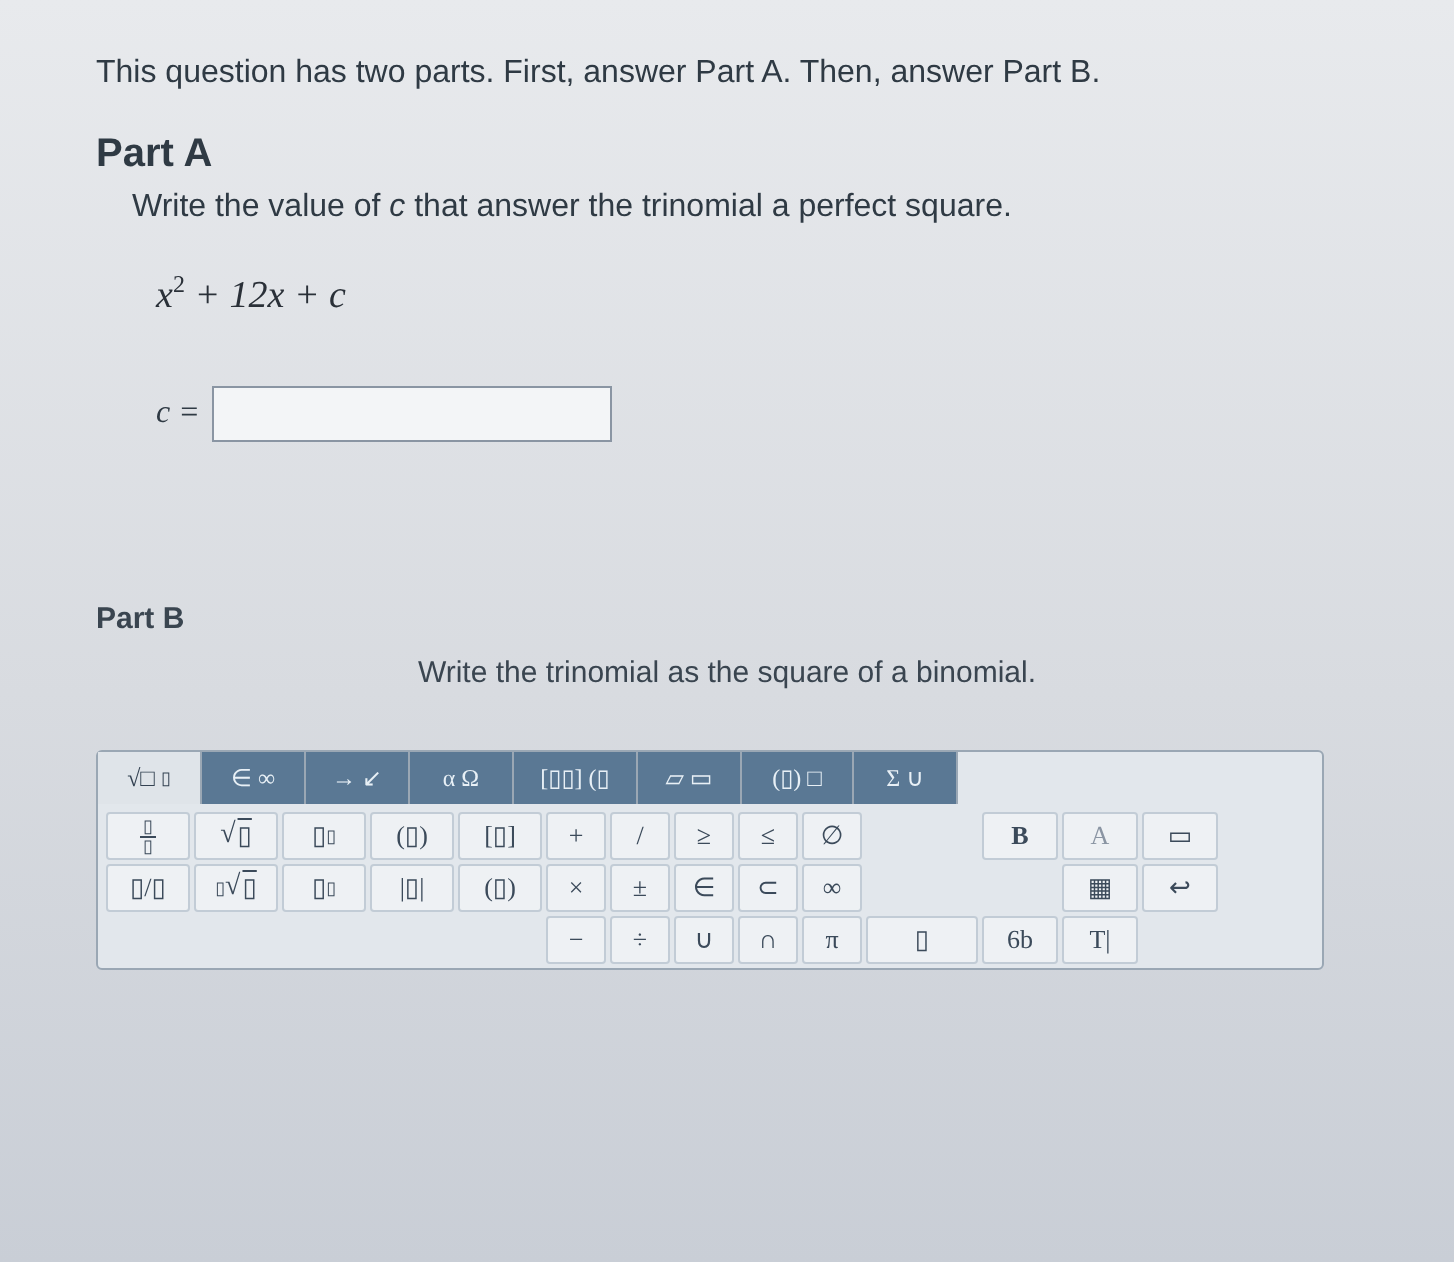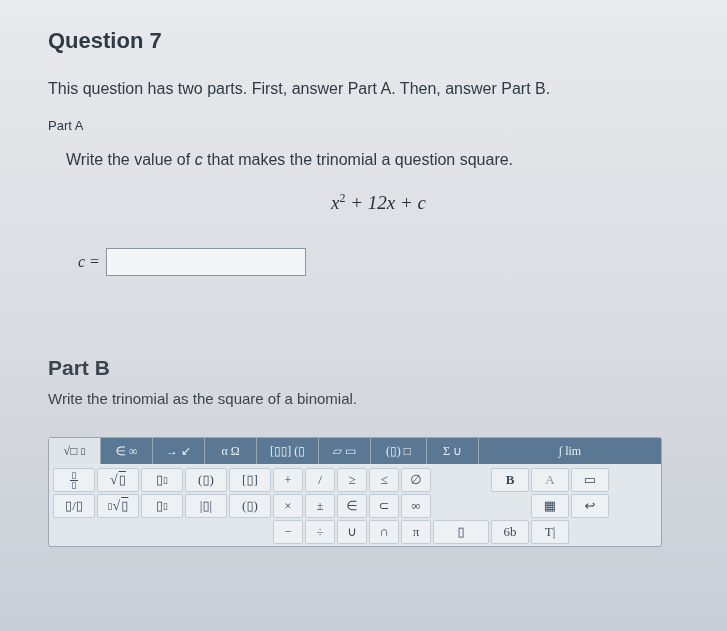--- a/index.html
+++ b/index.html
@@ -23,42 +23,41 @@
   font-weight: bold;
   color: #2f3a44;
   margin-bottom: 26px;
 }
 .intro {
   font-size: 16px;
   color: #2f3a44;
   margin-bottom: 20px;
 }
 .part-label {
-  font-size: 13px;
-  font-weight: normal;
-  color: #2f3a44;
-  margin-bottom: 18px;
+  font-size: 20px;
+  font-weight: bold;
+  color: #2f3a44;
+  margin-bottom: 6px;
 }
 .indent1 {
   padding-left: 18px;
 }
 .prompt {
   font-size: 16px;
   color: #2f3a44;
   margin-bottom: 22px;
 }
 .italic { font-style: italic; }
 .equation {
   font-family: "Times New Roman", serif;
   font-size: 19px;
   font-style: italic;
   color: #2a3038;
   padding-left: 12px;
   margin-bottom: 34px;
-  text-align: center;
 }
 .equation .sup {
   font-size: 12px;
   vertical-align: super;
   font-style: normal;
 }
 .answer-row {
   display: flex;
   align-items: center;
   padding-left: 12px;
@@ -74,29 +73,30 @@
 .answer-row input {
   width: 200px;
   height: 28px;
   border: 1px solid #8a95a3;
   background: #f3f5f7;
   box-sizing: border-box;
   padding: 2px 4px;
   font-size: 14px;
 }
 .partb-label {
-  font-size: 21px;
+  font-size: 15px;
   font-weight: bold;
   color: #3a4550;
   margin-bottom: 10px;
 }
 .partb-prompt {
   font-size: 15px;
   color: #3a4550;
   margin-bottom: 30px;
+  text-align: center;
 }
 
 .toolbar {
   margin-top: 6px;
   border: 1px solid #9aa7b4;
   background: #e2e7ec;
   border-radius: 3px;
   width: 612px;
   font-family: "Times New Roman", serif;
 }
@@ -158,28 +158,27 @@
 .overline {
   text-decoration: overline;
   display: inline-block;
   padding-left: 1px;
 }
 </style>
 </head>
 <body>
 
 <div class="page">
-  <div class="q-title">Question 7</div>
 
   <div class="intro">This question has two parts. First, answer Part A. Then, answer Part B.</div>
   <div class="part-label">Part A</div>
 
   <div class="indent1">
     <div class="prompt">
-      <span>Write the value of </span><span class="italic">c</span><span> that makes the trinomial a question square.</span>
+      <span>Write the value of </span><span class="italic">c</span><span> that answer the trinomial a perfect square.</span>
     </div>
 
     <div class="equation">
       <span>x</span><span class="sup">2</span><span> + 12</span><span>x</span><span> + </span><span>c</span>
     </div>
 
     <div class="answer-row">
       <span class="lhs">c =</span>
       <input type="text" value="" style="">
     </div>
@@ -193,21 +192,20 @@
       <div class="tb-tab active" style="width:52px;">
         <span>√□</span>&nbsp;<span style="font-size:9px;">▯</span>
       </div>
       <div class="tb-tab" style="width:52px;">∈ ∞</div>
       <div class="tb-tab" style="width:52px;">→ ↙</div>
       <div class="tb-tab" style="width:52px;">α Ω</div>
       <div class="tb-tab" style="width:62px;">[▯▯] (▯</div>
       <div class="tb-tab" style="width:52px;">▱ ▭</div>
       <div class="tb-tab" style="width:56px;">(▯) □</div>
       <div class="tb-tab" style="width:52px;">Σ ∪</div>
-      <div class="tb-tab last" style="flex:1;">∫ lim</div>
     </div>
 
     <div class="tb-grid">
 
       <div class="cell">
           <span class="frac">
             <span class="num">▯</span>
             <span>▯</span>
           </span>
         </div>

